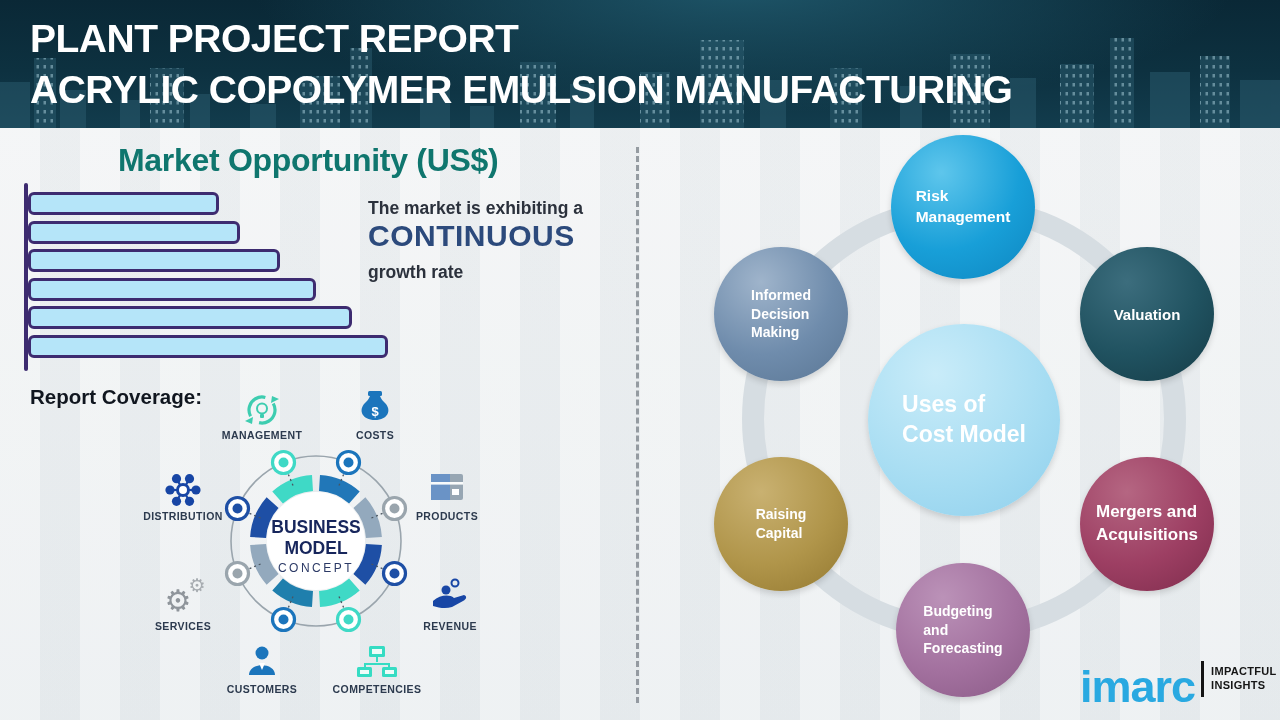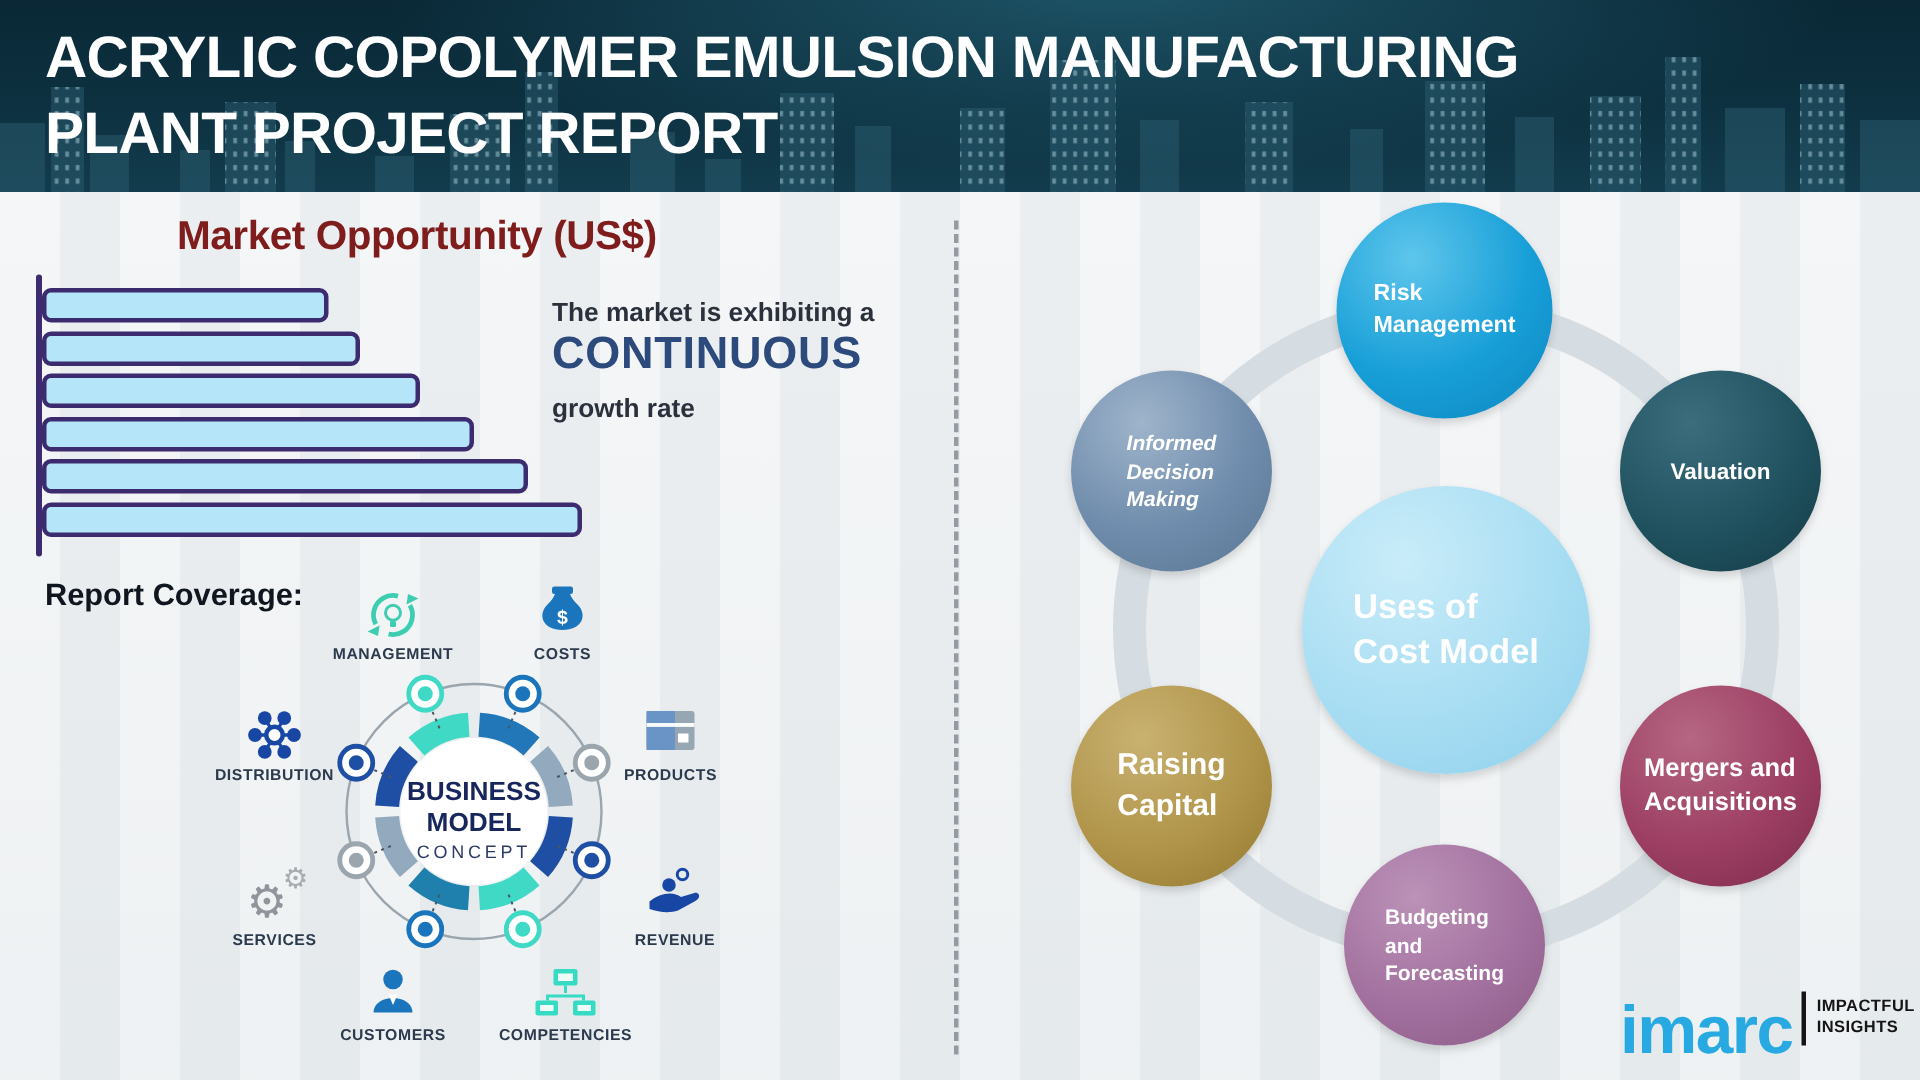--- a/index.html
+++ b/index.html
@@ -30,21 +30,21 @@
       repeating-linear-gradient(90deg, rgba(255,255,255,.25) 0 40px, rgba(210,218,224,.18) 40px 80px),
       linear-gradient(180deg,#f1f3f4,#e9edef);
   }
   .divider {
     position:absolute; left:636px; top:147px; height:556px; width:0;
     border-left:3px dashed #868d94; opacity:.85;
   }
   
   .market-heading {
     position:absolute; left:118px; top:142px;
-    font-size:27px; font-weight:bold; color:#7f1d1d; letter-spacing:-0.3px;
+    font-size:32px; font-weight:bold; color:#0f766e; letter-spacing:-0.3px;
   }
   .chart-axis {
     position:absolute; left:24px; top:183px; width:4px; height:188px;
     background:#3d2b70; border-radius:2px;
   }
   .bars { position:absolute; left:28px; top:192px; }
   .bar {
     height:23px; margin-bottom:5.5px;
     background:#b5e5f9; border:3px solid #3d2b70; border-radius:6px;
   }
@@ -66,24 +66,24 @@
   .bubble {
     position:absolute; border-radius:50%; z-index:2;
     display:flex; align-items:center; justify-content:center; text-align:left;
     color:#fff; font-weight:bold; white-space:pre-line;
     box-shadow:0 3px 6px rgba(0,0,0,.15);
   }
   .bubble .bubble-label { white-space:pre-line; }
   .b-risk      { left:891px;  top:135px; width:144px; height:144px; font-size:15.5px; line-height:1.35;
                  background:radial-gradient(circle at 35% 26%, #5ec6ec 0%, #189fd8 55%, #0e86c0 100%); }
   .b-informed  { left:714px;  top:247px; width:134px; height:134px; font-size:14px; line-height:1.35;
-                 background:radial-gradient(circle at 35% 26%, #9fb4cb 0%, #6f8cac 55%, #5a7694 100%);font-style:italic; }
+                 background:radial-gradient(circle at 35% 26%, #9fb4cb 0%, #6f8cac 55%, #5a7694 100%); }
   .b-valuation { left:1080px; top:247px; width:134px; height:134px; font-size:15px;
                  background:radial-gradient(circle at 35% 26%, #3c6d7d 0%, #205260 55%, #153b46 100%); }
-  .b-raising   { left:714px;  top:457px; width:134px; height:134px; font-size:20px; line-height:1.35;
+  .b-raising   { left:714px;  top:457px; width:134px; height:134px; font-size:14px; line-height:1.35;
                  background:radial-gradient(circle at 35% 26%, #c9b171 0%, #b0954a 55%, #937830 100%); }
   .b-mergers   { left:1080px; top:457px; width:134px; height:134px; font-size:17px; line-height:1.35;
                  background:radial-gradient(circle at 35% 26%, #b56682 0%, #9d3f63 55%, #7e2c4c 100%); }
   .b-budgeting { left:896px;  top:563px; width:134px; height:134px; font-size:14px; line-height:1.35;
                  background:radial-gradient(circle at 35% 26%, #bb92b8 0%, #a3719f 55%, #8a5a86 100%); }
   .b-center    { left:868px;  top:324px; width:192px; height:192px; font-size:23px; line-height:1.3;
                  background:radial-gradient(circle at 35% 26%, #c9ecf9 0%, #a5dcf2 60%, #8fcfec 100%); }
   
   .brand { position:absolute; left:1080px; top:648px; display:flex; align-items:center; z-index:3; }
   .brand .word {
@@ -138,22 +138,22 @@
         <rect x="640" y="72" width="30" height="56"></rect>
       <rect x="700" y="40" width="44" height="88"></rect>
         <rect x="830" y="68" width="32" height="60"></rect>
       <rect x="950" y="54" width="40" height="74"></rect>
         <rect x="1060" y="64" width="34" height="64"></rect>
       <rect x="1110" y="38" width="24" height="90"></rect>
         <rect x="1200" y="56" width="30" height="72"></rect>
     </g>
   </svg>
   <div class="titles">
+    <div>PLANT PROJECT REPORT</div>
     <div>ACRYLIC COPOLYMER EMULSION MANUFACTURING</div>
-    <div>PLANT PROJECT REPORT</div>
   </div>
 </div>
 
 <div class="main-bg"></div>
 <div class="divider"></div>
 
 <div class="market-heading">Market Opportunity (US$)</div>
 <div class="chart-axis"></div>
 <div class="bars">
   <div class="bar" style="width: 191px;"></div>

